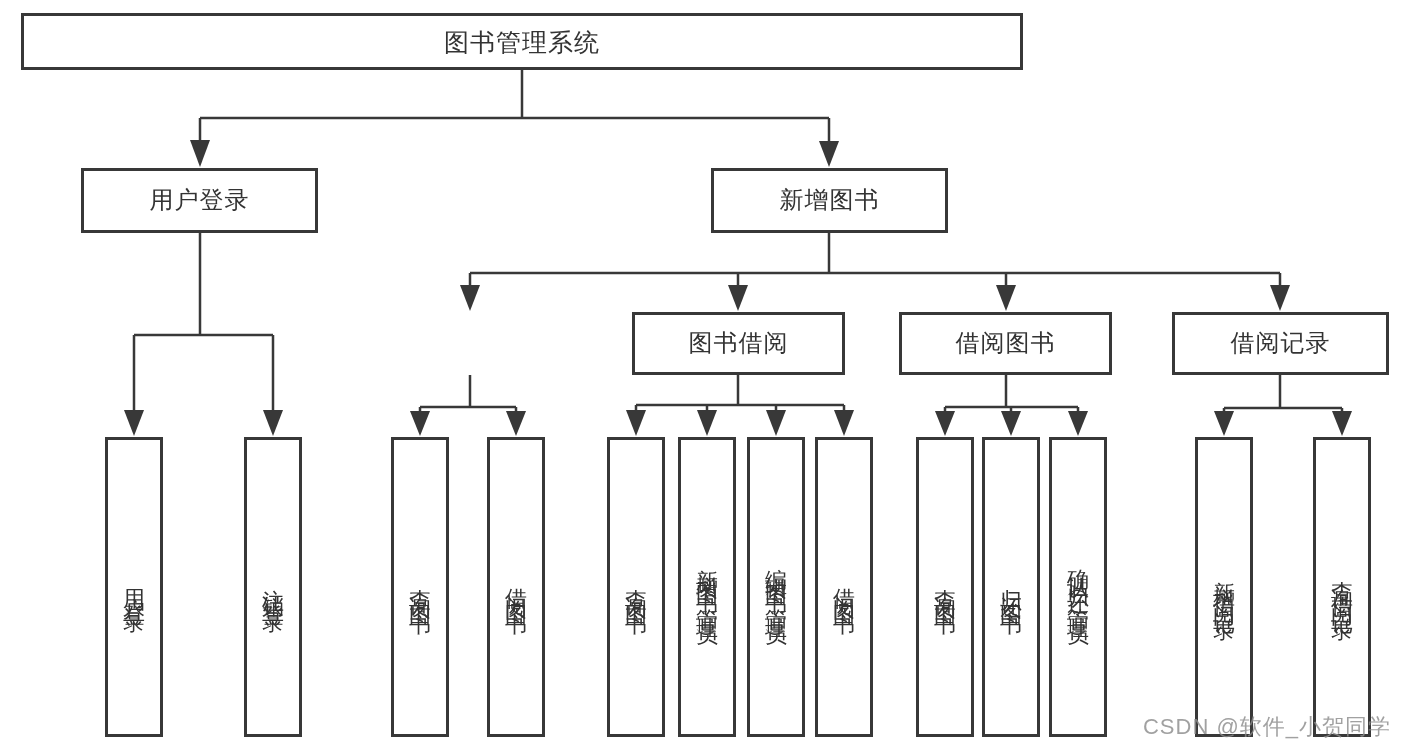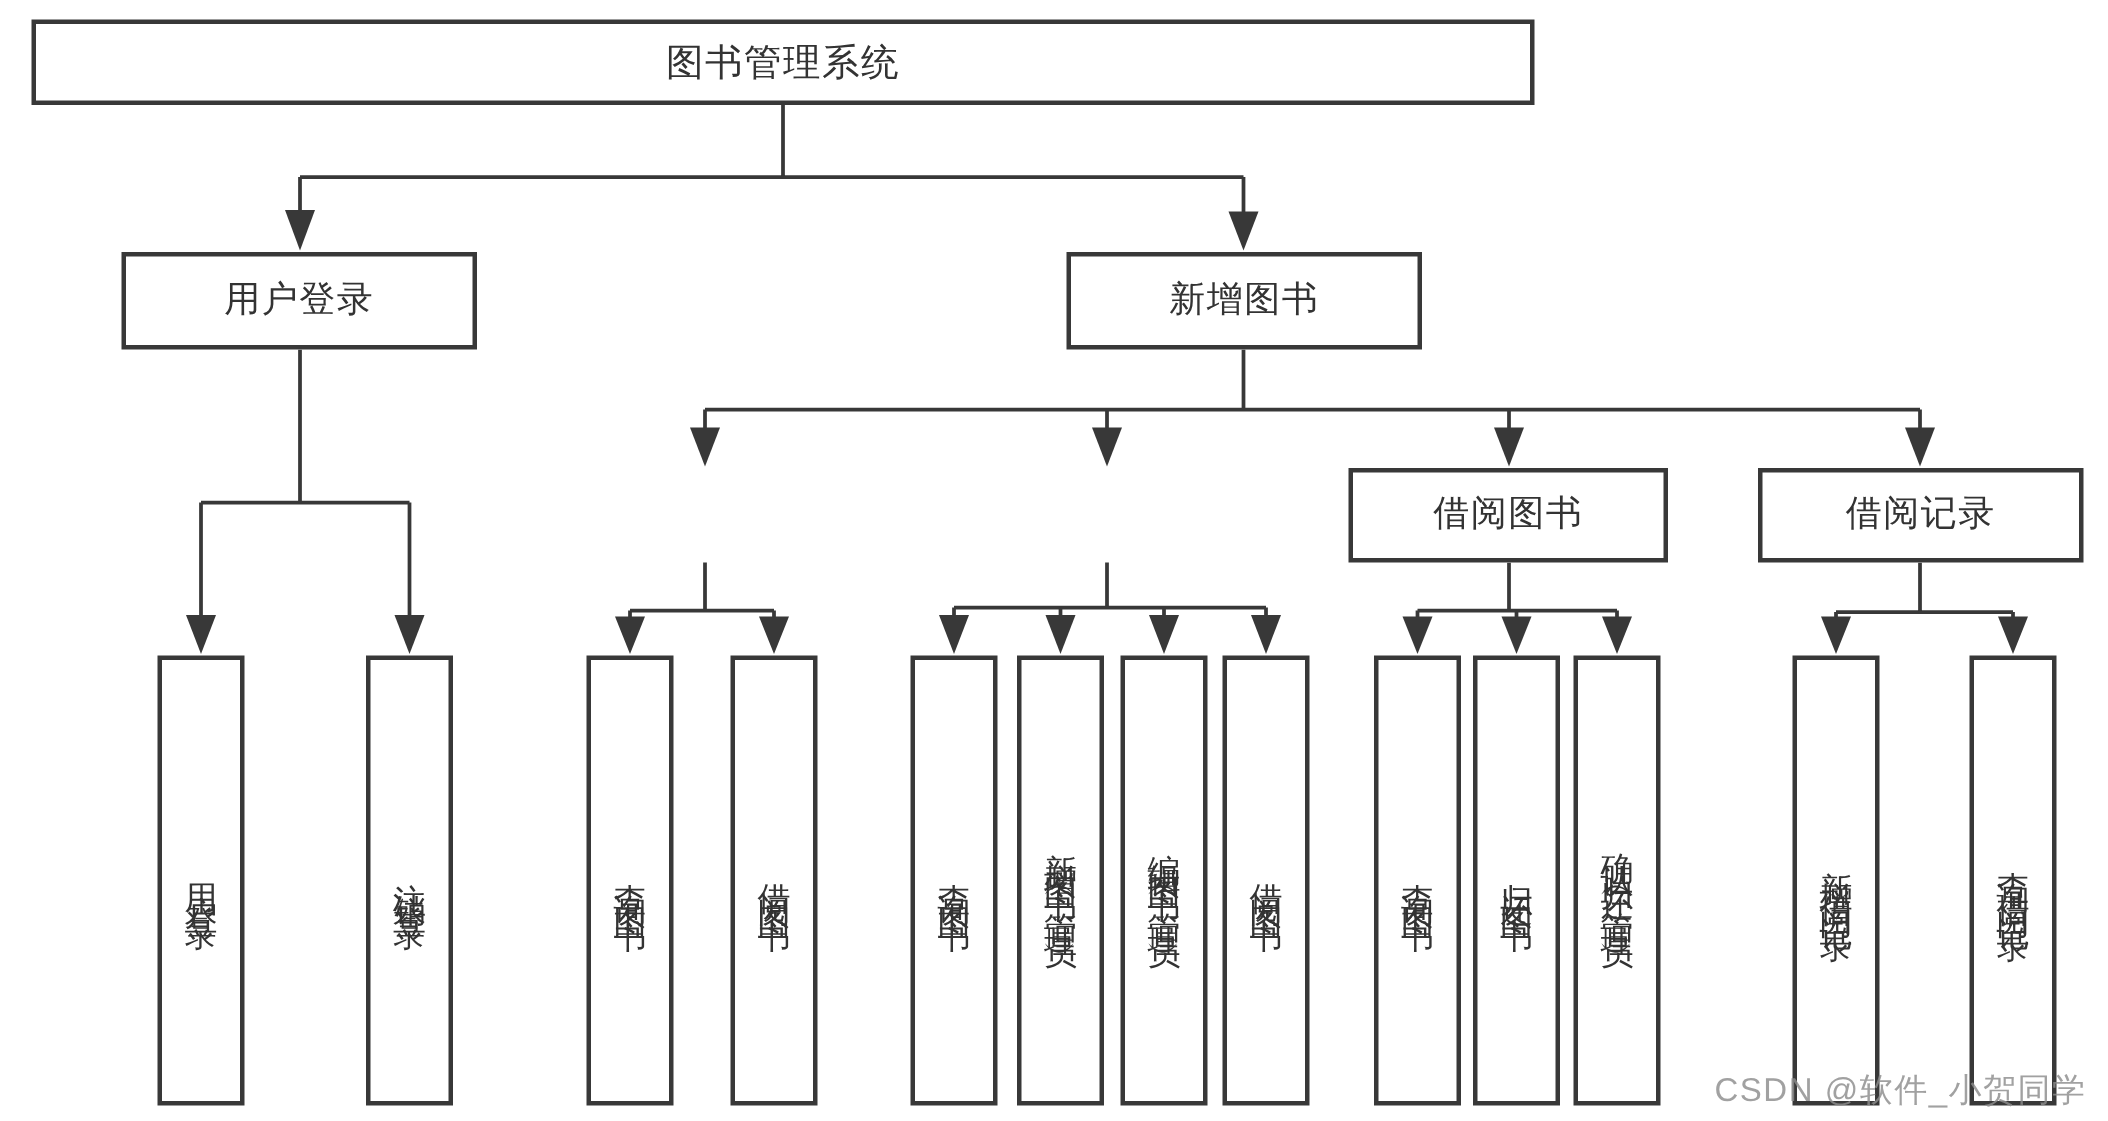--- a/index.html
+++ b/index.html
@@ -138,20 +138,23 @@
     <span>图书管理系统</span>
   </div>
 
   <div class="node hnode" style="left:81px; top:168px; width:237px; height:65px;">
     <span>用户登录</span>
   </div>
   <div class="node hnode" style="left:711px; top:168px; width:237px; height:65px;">
     <span>新增图书</span>
   </div>
 
+  <div class="node hnode" style="left:632px; top:312px; width:213px; height:63px;">
+    <span>图书借阅</span>
+  </div>
   <div class="node hnode" style="left:899px; top:312px; width:213px; height:63px;">
     <span>借阅图书</span>
   </div>
   <div class="node hnode" style="left:1172px; top:312px; width:217px; height:63px;">
     <span>借阅记录</span>
   </div>
 
   <div class="node vnode" style="left:105px;">
     <span>用户登录</span>
   </div>

